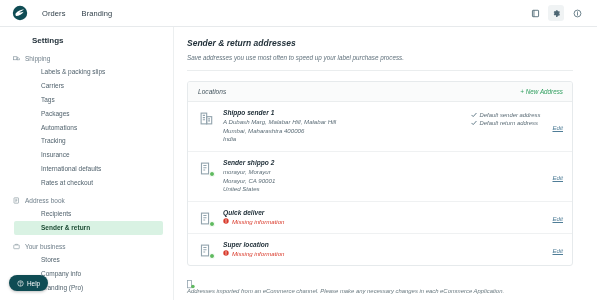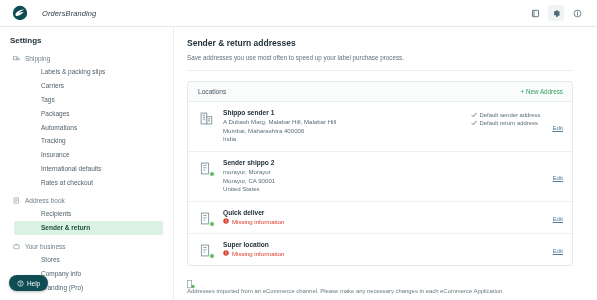--- a/index.html
+++ b/index.html
@@ -15,21 +15,21 @@
   .topbar {
     height: 27px;
     background: #ffffff;
     border-bottom: 1px solid #e7eaec;
     display: flex;
     align-items: center;
     padding: 0 12px;
     position: relative;
   }
   .logo { width: 16px; height: 16px; margin-right: 14px; flex: 0 0 auto; }
-  .topnav { display: flex; align-items: center; font-style: italic; }
+  .topnav { display: flex; gap: 16px; align-items: center; }
   .topnav a {
     font-size: 7.5px;
     color: #2e3d47;
     text-decoration: none;
     letter-spacing: .1px;
     white-space: nowrap;
   }
   .topicons {
     margin-left: auto;
     display: flex;
@@ -52,21 +52,21 @@
     background: #ffffff;
     border-right: 1px solid #eceff0;
     padding: 9px 0 0 0;
     overflow: hidden;
     position: relative;
   }
   .side-title {
     font-size: 8px;
     font-weight: bold;
     color: #24323b;
-    padding: 0 12px 7px 10px;
+    padding: 0 12px 7px 32px;
   }
   .side-group {
     display: flex;
     align-items: center;
     gap: 5px;
     padding: 3px 12px 3px 13px;
     font-size: 6.5px;
     color: #6f7f8a;
   }
   .side-group .gicon { width: 7px; height: 7px; color: #8b9aa3; flex:0 0 auto; display:flex; }
@@ -82,20 +82,21 @@
     background: #d9f2e3;
     color: #1f4d36;
     font-weight: bold;
   }
 
   
   .main {
     flex: 1;
     padding: 11px 24px 0 13px;
     overflow: hidden;
+    font-style: italic;
   }
   .page-title {
     font-size: 8.5px;
     font-weight: bold;
     color: #22313a;
     margin-bottom: 6px;
   }
   .page-sub {
     font-size: 6.3px;
     color: #60717c;

